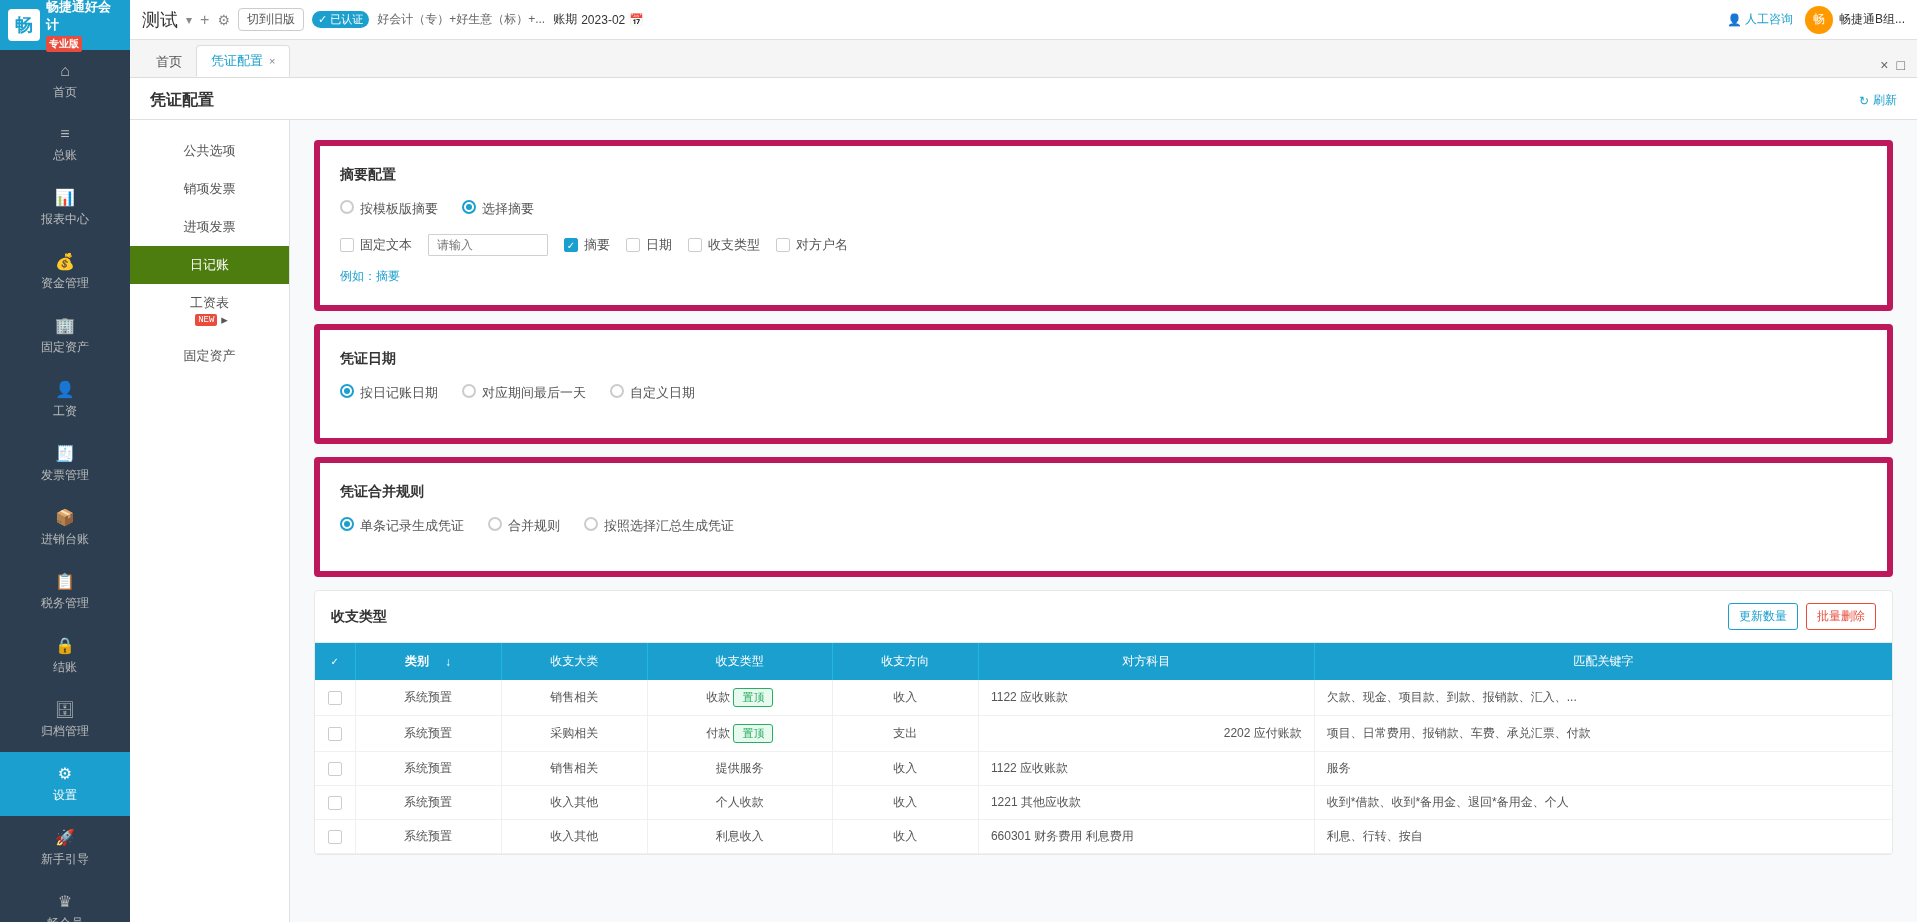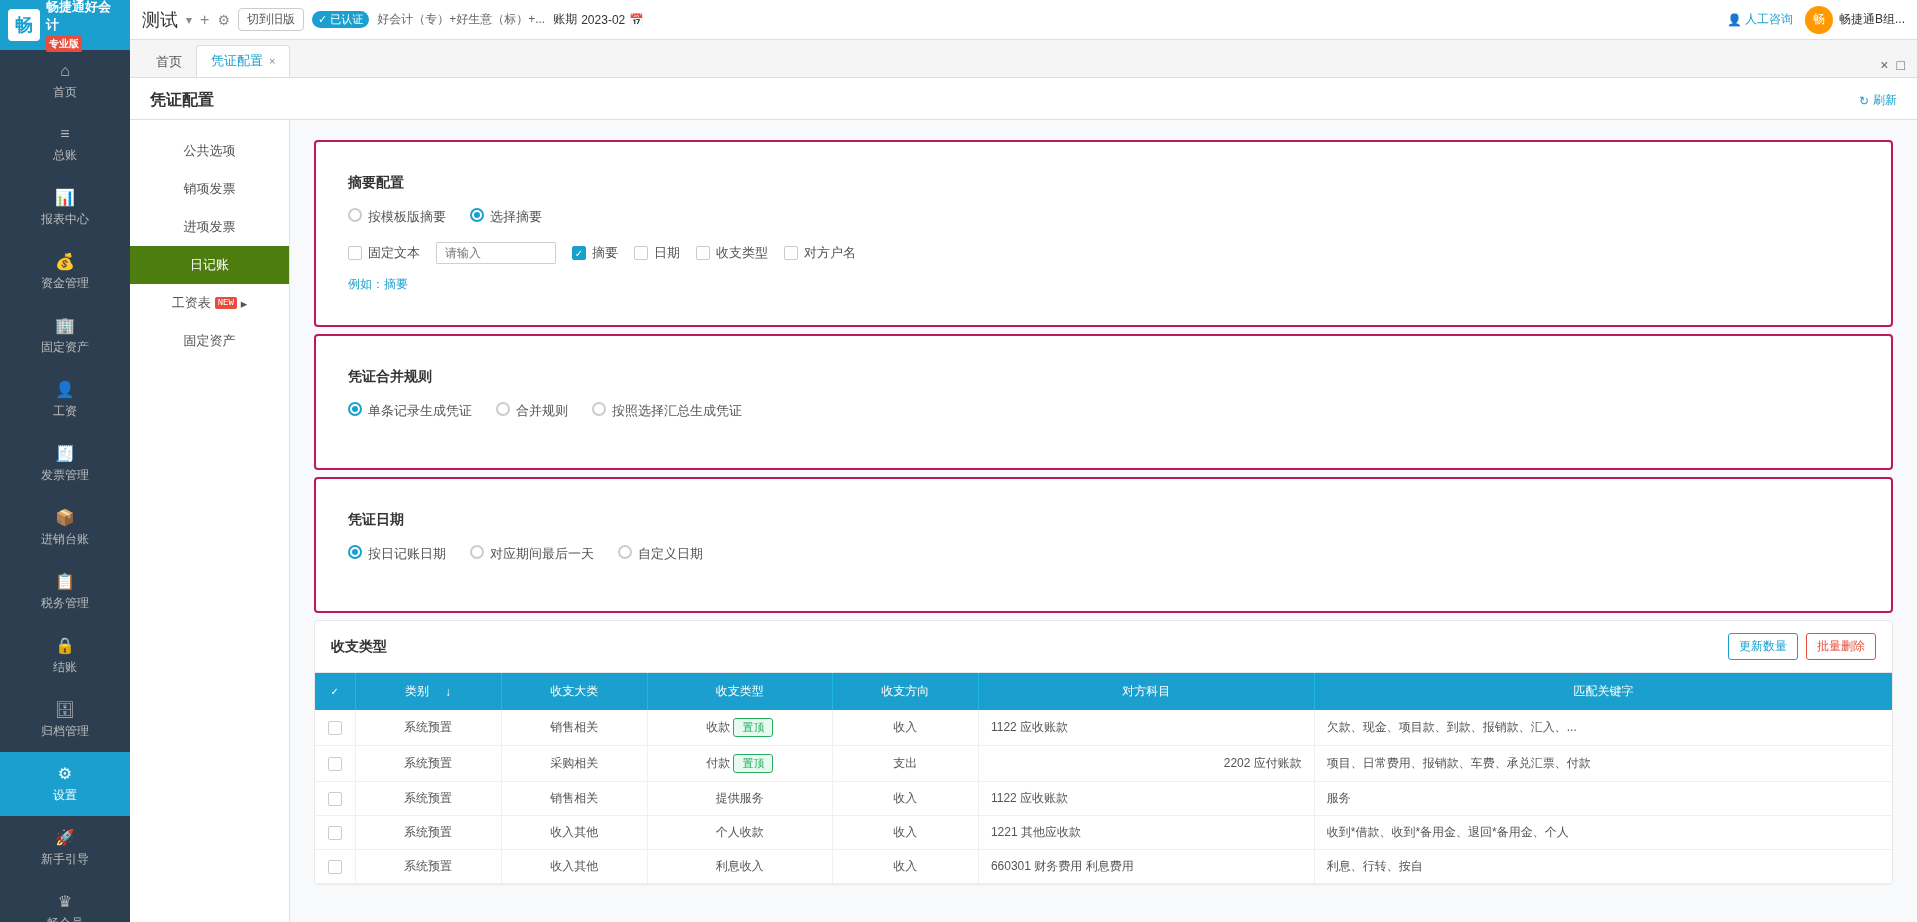--- a/index.html
+++ b/index.html
@@ -179,23 +179,23 @@
     
     .main-content {
       flex: 1;
       overflow-y: auto;
       padding: 20px 24px;
       background: #f8f9fa;
     }
     .section {
       background: white;
       border-radius: 4px;
-      margin-bottom: 7px;
-      padding: 32px;
-      border: 2px solid #be185d;
+      margin-bottom: 13px;
+      padding: 20px;
+      border: 6px solid #be185d;
     }
     .section-title {
       font-size: 14px;
       font-weight: bold;
       color: #333;
       margin-bottom: 16px;
     }
     .radio-group {
       display: flex;
       align-items: center;
@@ -316,21 +316,21 @@
     tbody td:last-child { text-align: left; border-right: none; }
     .status-badge {
       background: #e8faf0;
       color: #27ae60;
       border: 1px solid #27ae60;
       border-radius: 3px;
       padding: 1px 8px;
       font-size: 11px;
       display: inline-block;
     }
-    .th-with-arrow { display: flex; align-items: center; justify-content: center; gap: 16px; }
+    .th-with-arrow { display: flex; align-items: center; justify-content: center; gap: 16px; font-weight: bold; }
     .check-th { width: 40px; }
     
     
     .main-content::-webkit-scrollbar { width: 6px; }
     .main-content::-webkit-scrollbar-track { background: #f0f0f0; }
     .main-content::-webkit-scrollbar-thumb { background: #ccc; border-radius: 3px; }
   </style>
 </head>
 <body>
 
@@ -465,21 +465,21 @@
         </div>
         <div class="left-nav-item">
           <span>销项发票</span>
         </div>
         <div class="left-nav-item">
           <span>进项发票</span>
         </div>
         <div class="left-nav-item active">
           <span>日记账</span>
         </div>
-        <div class="left-nav-item" style="position:relative;">
+        <div class="left-nav-item" style="position:relative;flex-direction:column;">
           <span>工资表</span>
           <span style="display:flex;align-items:center;gap:4px;">
             <span class="new-badge">NEW</span>
             <span>▸</span>
           </span>
         </div>
         <div class="left-nav-item">
           <span>固定资产</span>
         </div>
       </div>
@@ -521,51 +521,51 @@
             <div class="checkbox-item">
               <div class="checkbox-box"></div>
               <span>对方户名</span>
             </div>
           </div>
 
           <div class="example-text">例如：摘要</div>
         </div>
 
         <div class="section">
+          <div class="section-title">凭证日期</div>
+          <div class="radio-group">
+            <div class="radio-item">
+              <div class="radio-circle selected"></div>
+              <span>按日记账日期</span>
+            </div>
+            <div class="radio-item">
+              <div class="radio-circle"></div>
+              <span>对应期间最后一天</span>
+            </div>
+            <div class="radio-item">
+              <div class="radio-circle"></div>
+              <span>自定义日期</span>
+            </div>
+          </div>
+        </div>
+
+        <div class="section">
           <div class="section-title">凭证合并规则</div>
           <div class="radio-group">
             <div class="radio-item">
               <div class="radio-circle selected"></div>
               <span>单条记录生成凭证</span>
             </div>
             <div class="radio-item">
               <div class="radio-circle"></div>
               <span>合并规则</span>
             </div>
             <div class="radio-item">
               <div class="radio-circle"></div>
               <span>按照选择汇总生成凭证</span>
-            </div>
-          </div>
-        </div>
-
-        <div class="section">
-          <div class="section-title">凭证日期</div>
-          <div class="radio-group">
-            <div class="radio-item">
-              <div class="radio-circle selected"></div>
-              <span>按日记账日期</span>
-            </div>
-            <div class="radio-item">
-              <div class="radio-circle"></div>
-              <span>对应期间最后一天</span>
-            </div>
-            <div class="radio-item">
-              <div class="radio-circle"></div>
-              <span>自定义日期</span>
             </div>
           </div>
         </div>
 
         <div class="table-section">
           <div class="table-header-row">
             <span class="table-title">收支类型</span>
             <div class="table-actions">
               <button class="action-btn">更新数量</button>
               <button class="action-btn danger">批量删除</button>

